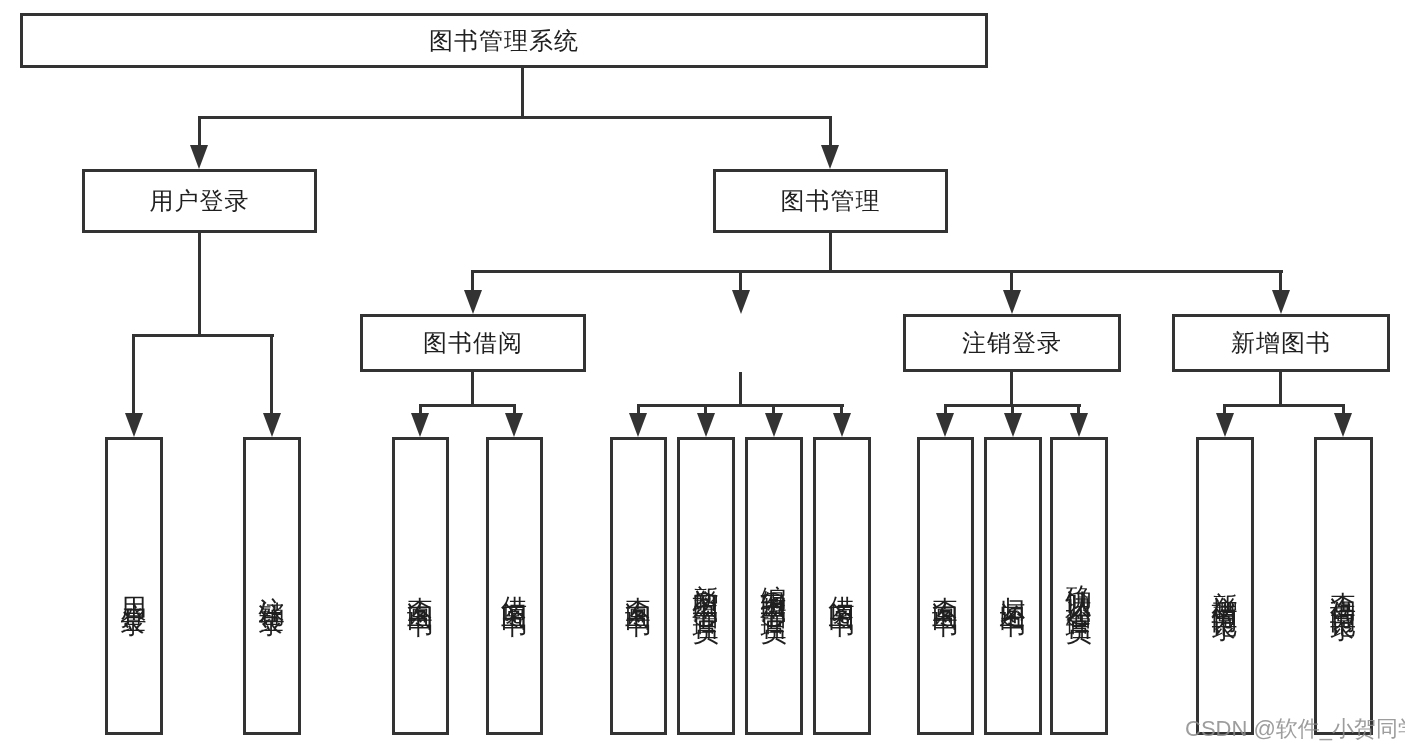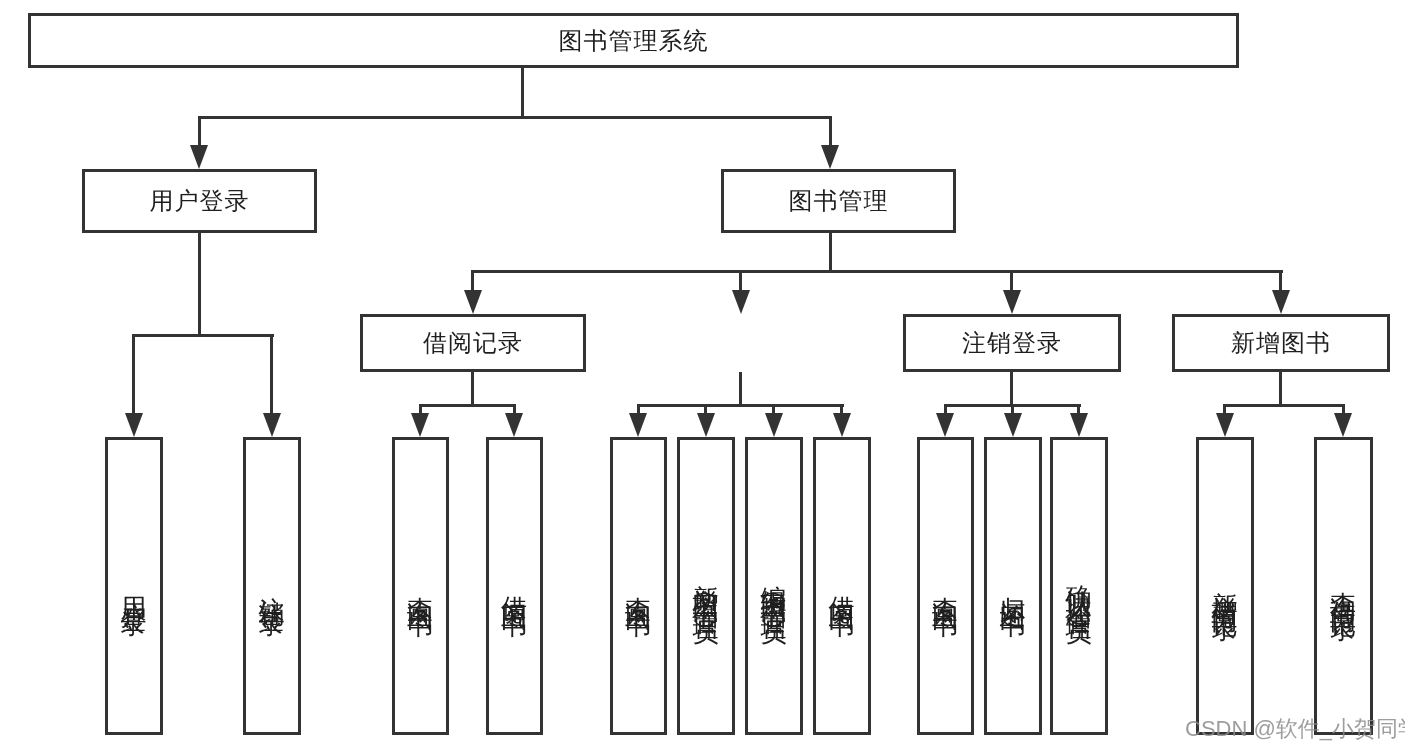--- a/index.html
+++ b/index.html
@@ -32,33 +32,33 @@
   .watermark{
     position:absolute;left:1185px;top:714px;font-size:22px;
     color:rgba(140,140,140,0.85);white-space:nowrap;z-index:5;
   }
 </style>
 </head>
 <body>
 
 <div id="canvas">
 
-  <div class="node" style="left:20px;top:13px;width:1211px;height:55px;margin-left:8px;">
+  <div class="node" style="left:20px;top:13px;width:968px;height:55px;">
     <span>图书管理系统</span>
   </div>
 
   <div class="node" style="left:82px;top:169px;width:235px;height:64px;">
     <span>用户登录</span>
   </div>
-  <div class="node" style="left:713px;top:169px;width:235px;height:64px;margin-left:8px;">
+  <div class="node" style="left:713px;top:169px;width:235px;height:64px;">
     <span>图书管理</span>
   </div>
 
   <div class="node" style="left:360px;top:314px;width:226px;height:58px;">
-    <span>借阅记录</span>
+    <span>图书借阅</span>
   </div>
   <div class="node" style="left:903px;top:314px;width:218px;height:58px;">
     <span>注销登录</span>
   </div>
   <div class="node" style="left:1172px;top:314px;width:218px;height:58px;">
     <span>新增图书</span>
   </div>
 
   <div class="vnode" style="left:105px;width:58px;">
     <span>用户登录</span>

